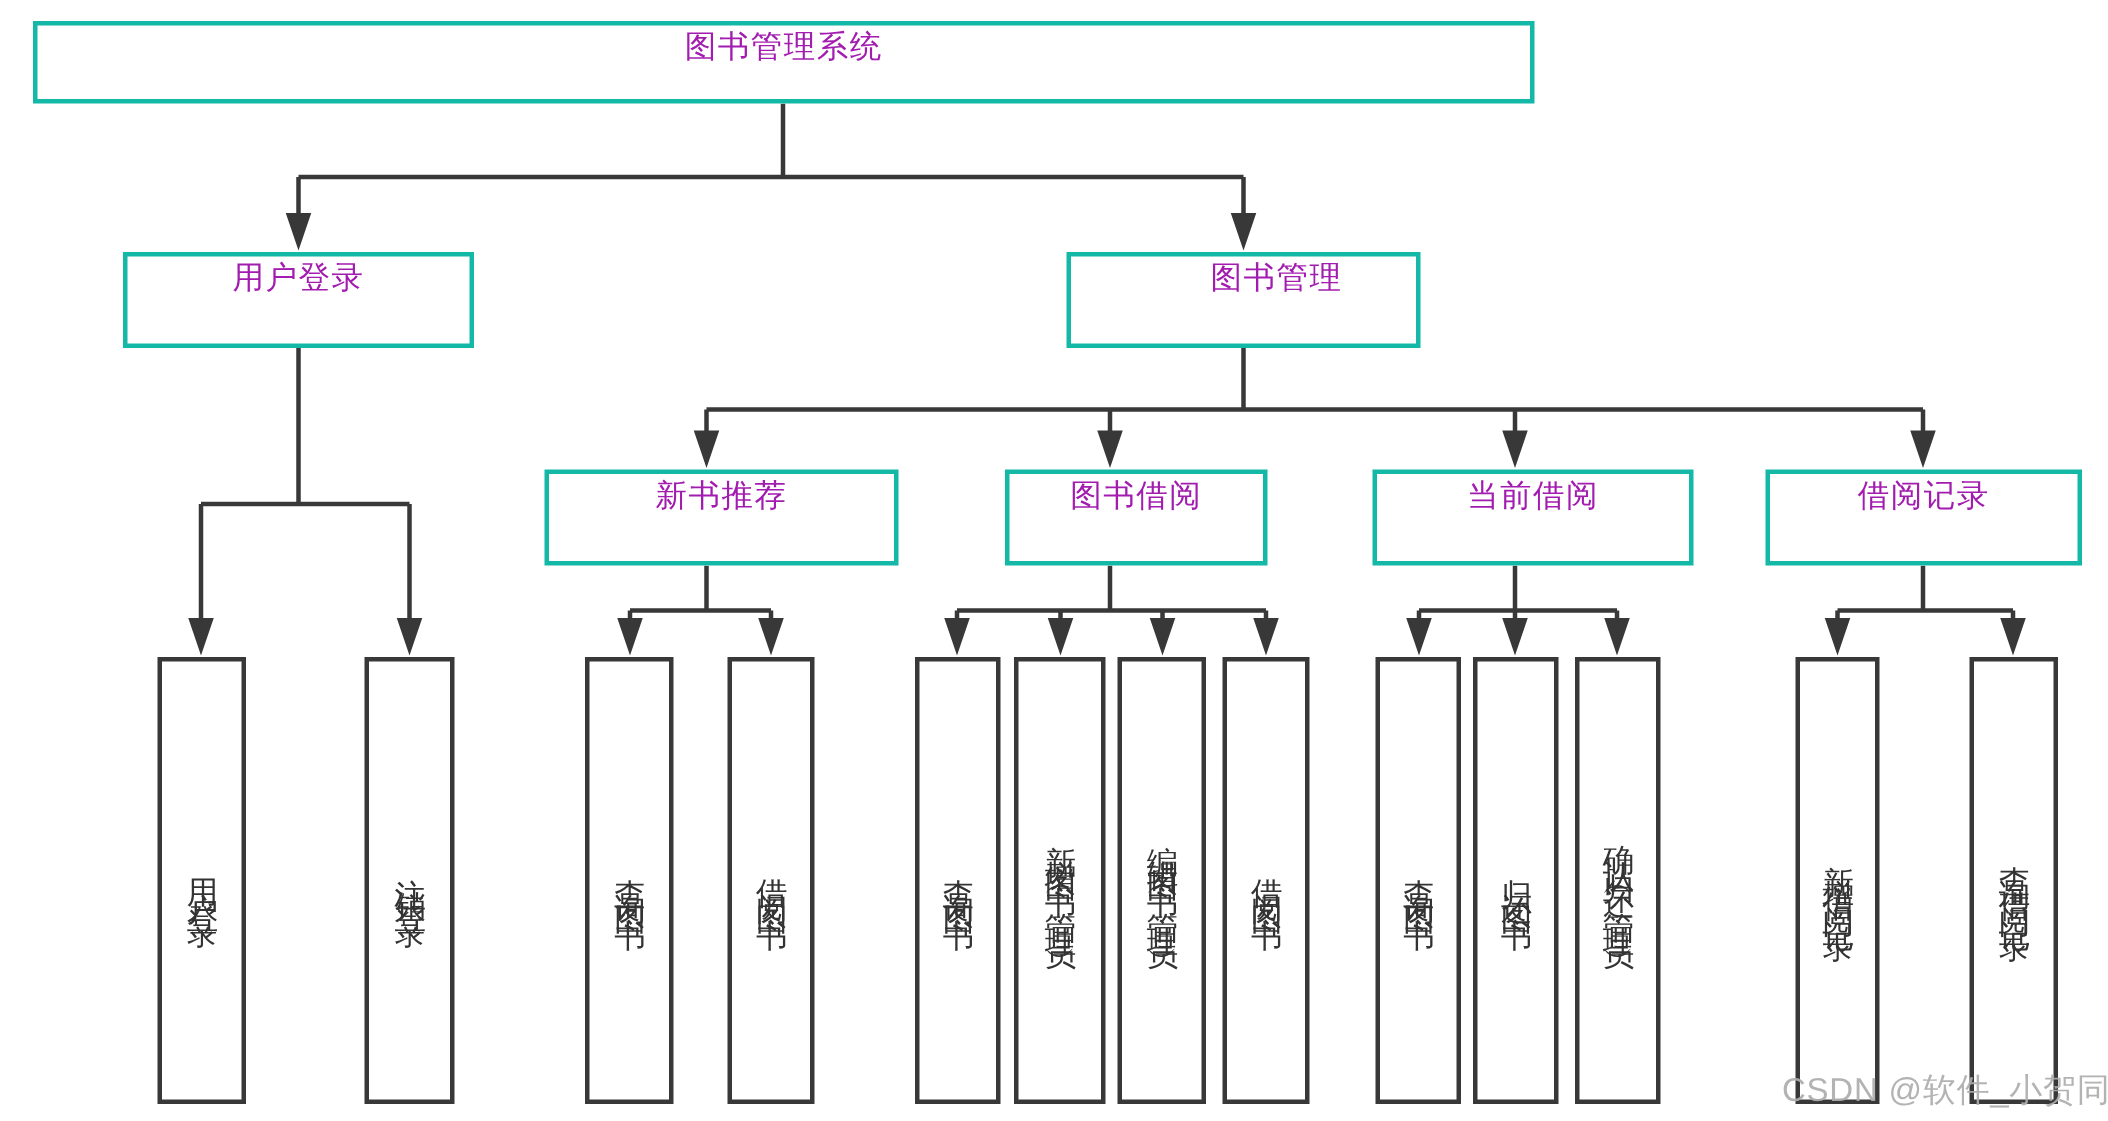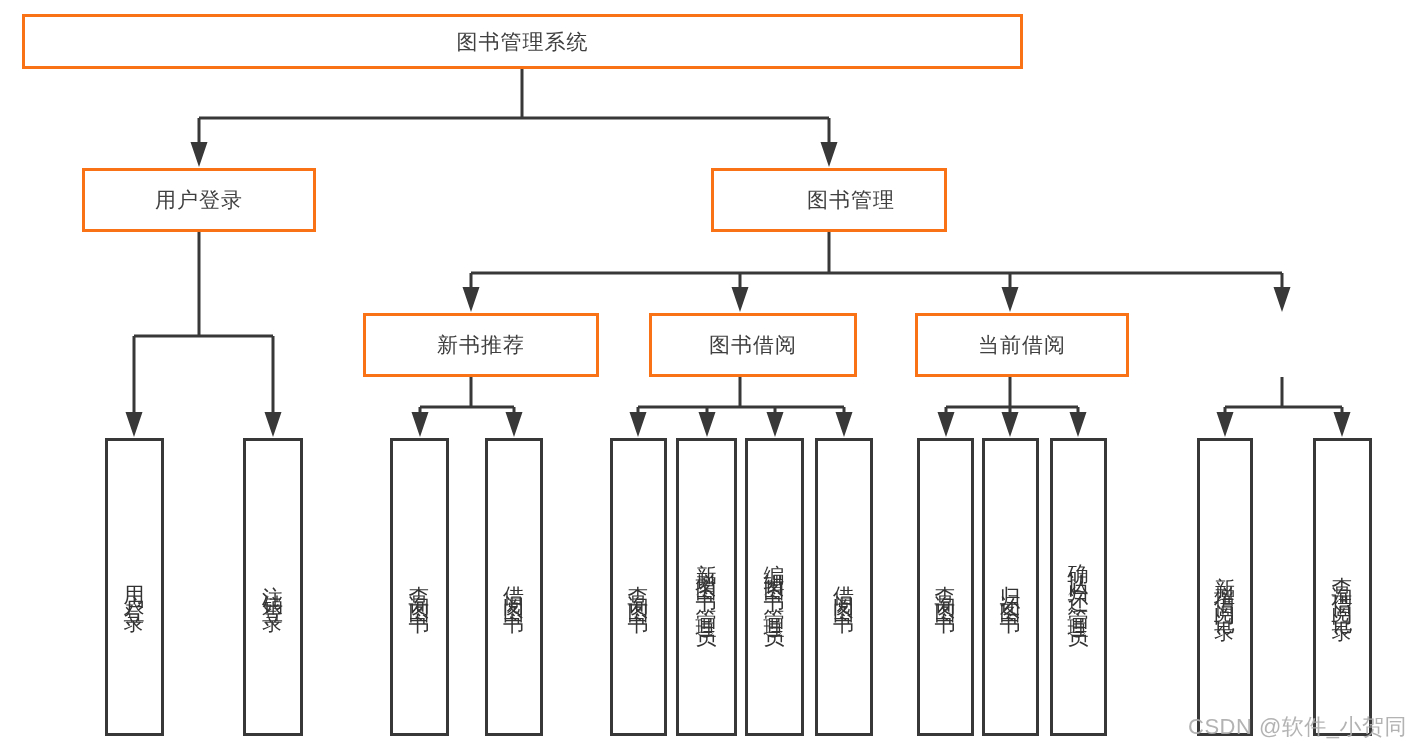--- a/index.html
+++ b/index.html
@@ -13,27 +13,27 @@
   }
   #wires {
     position: absolute;
     left: 0; top: 0;
     width: 1405px; height: 747px;
     z-index: 1;
   }
   .hbox {
     position: absolute;
     box-sizing: border-box;
-    border: 3px solid #f97316;
+    border: 3px solid #14b8a6;
     background: #ffffff;
     display: flex;
-    align-items: center;
+    align-items: flex-start;
     justify-content: center;
     font-size: 21px;
-    color: #404040;
+    color: #a21caf;
     letter-spacing: 1px;
     z-index: 2;
   }
   .vbox {
     position: absolute;
     box-sizing: border-box;
     border: 3px solid #383838;
     background: #ffffff;
     top: 438px;
     height: 298px;
@@ -94,25 +94,28 @@
   <div class="hbox" style="left:82px; top:168px; width:234px; height:64px;">
     <span>用户登录</span>
   </div>
   <div class="hbox" style="left:711px; top:168px; width:236px; height:64px;padding-left:44px;">
     <span>图书管理</span>
   </div>
 
   <div class="hbox" style="left:363px; top:313px; width:236px; height:64px;">
     <span>新书推荐</span>
   </div>
-  <div class="hbox" style="left:649px; top:313px; width:208px; height:64px;">
+  <div class="hbox" style="left:670px; top:313px; width:175px; height:64px;">
     <span>图书借阅</span>
   </div>
   <div class="hbox" style="left:903px; top:313px; width:214px; height:64px;margin-left:12px;">
     <span>当前借阅</span>
+  </div>
+  <div class="hbox" style="left:1177px; top:313px; width:211px; height:64px;">
+    <span>借阅记录</span>
   </div>
 
   <div class="vbox" style="left:105px; width:59px;">
     <span class="vtext">用户登录</span>
   </div>
   <div class="vbox" style="left:243px; width:60px;">
     <span class="vtext">注销登录</span>
   </div>
 
   <div class="vbox" style="left:390px; width:59px;">

